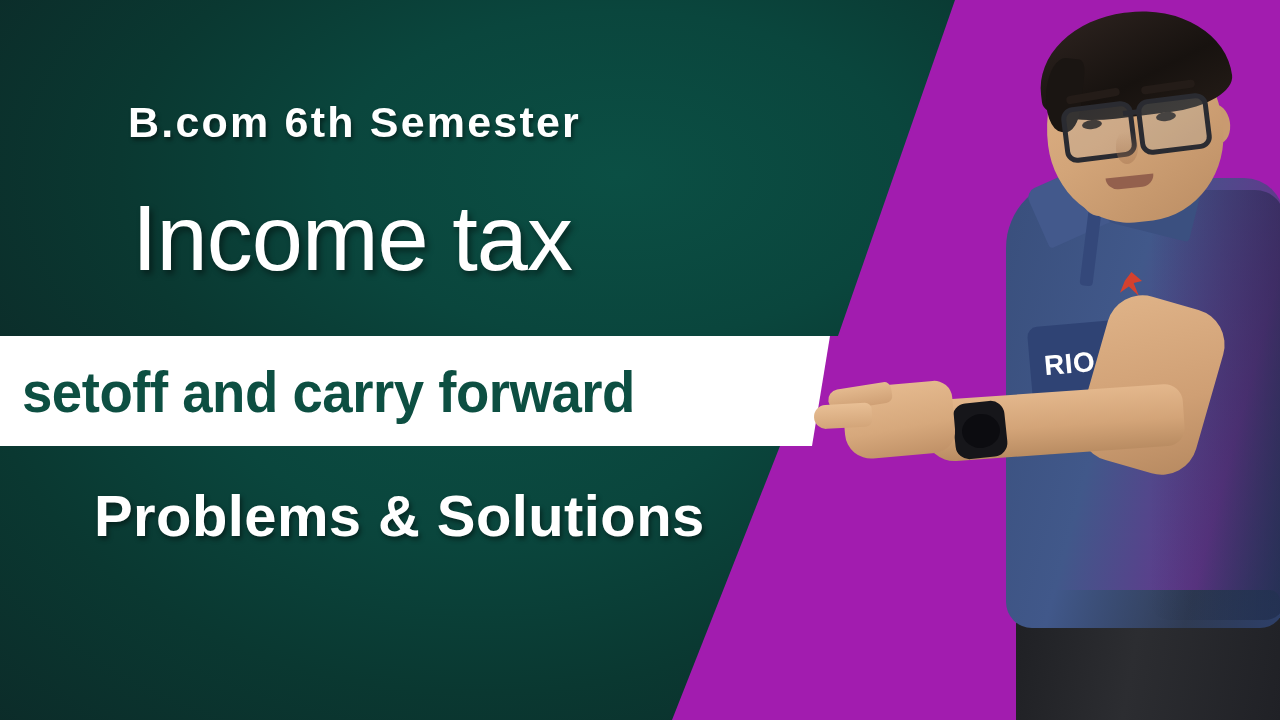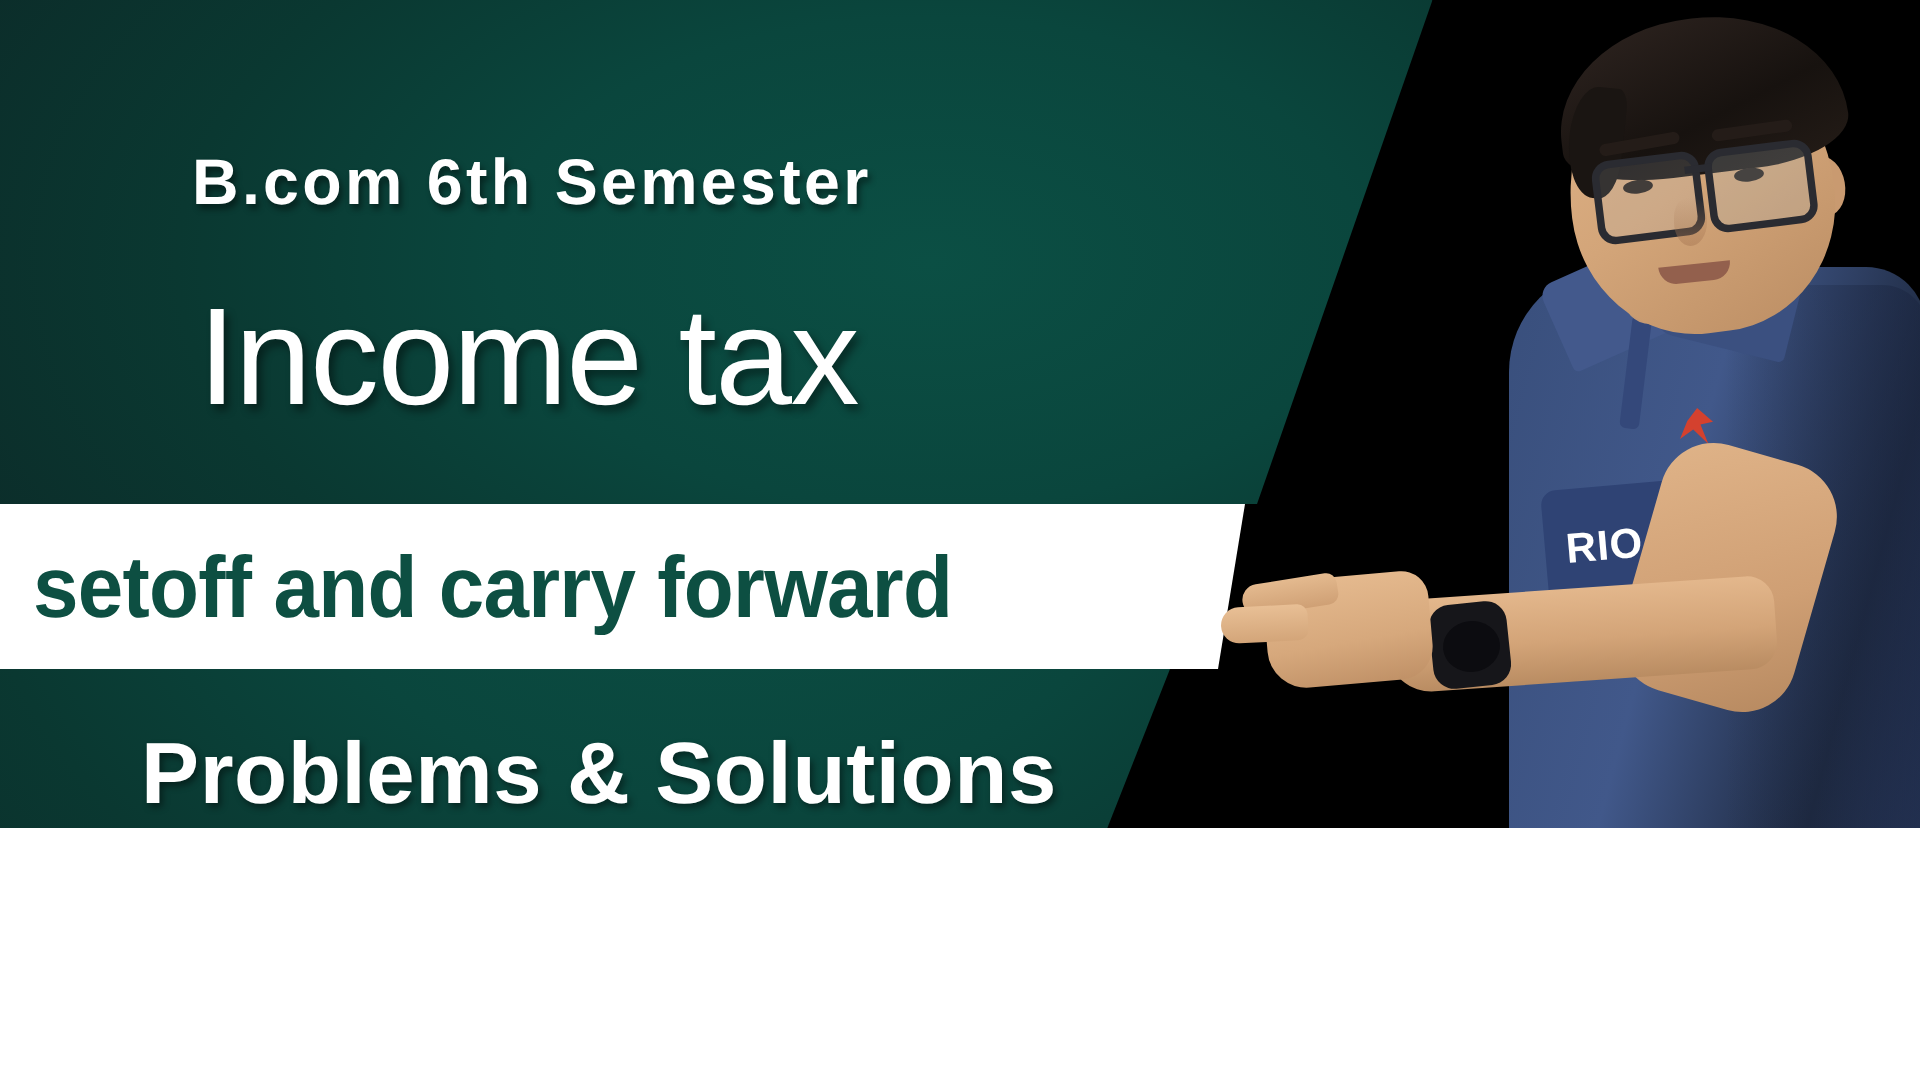--- a/index.html
+++ b/index.html
@@ -7,23 +7,23 @@
     padding: 0;
     background: #ffffff;
   }
   body {
     font-family: "Liberation Sans", sans-serif;
   }
 
   #thumbnail {
     position: relative;
     width: 1280px;
-    height: 552px;
+    height: 720px;
     overflow: hidden;
-    background: #000000;
+    background: #a21caf;
   }
 
   
   .green-panel {
     position: absolute;
     left: 0;
     background:
       radial-gradient(ellipse 760px 430px at 62% 52%,
         #0b4f44 0%,
         #0a463d 38%,

